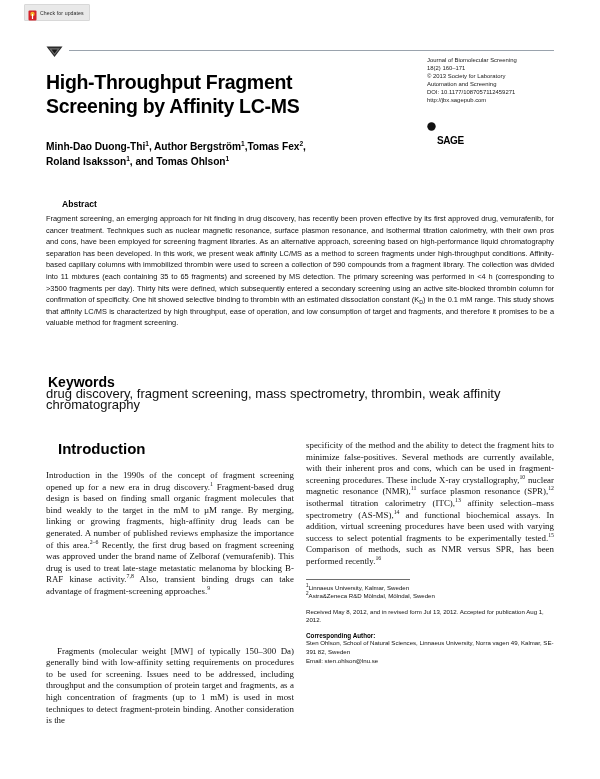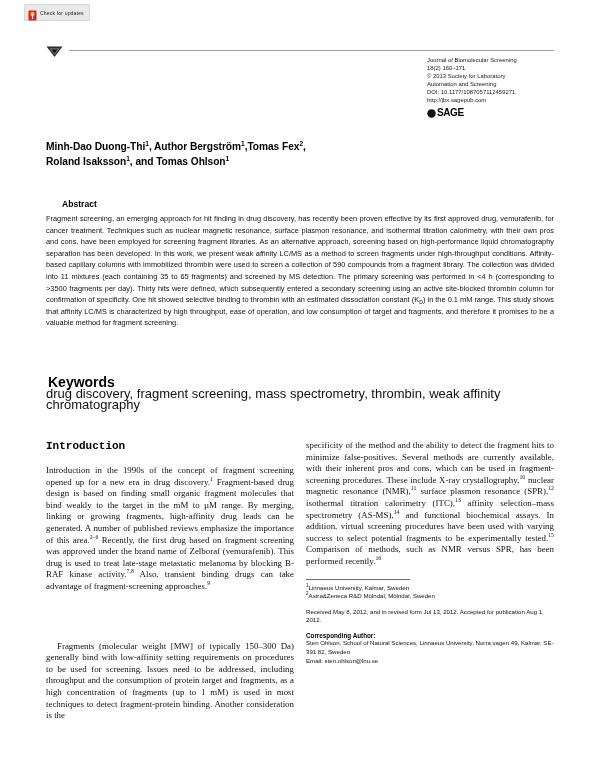--- a/index.html
+++ b/index.html
@@ -59,21 +59,21 @@
     color:#1a1a1a;
   }
   .journal-meta div{white-space:nowrap;}
   .sage-logo{
     margin-top:4px;
     display:flex;align-items:center;gap:1px;
   }
   .sage-mark{width:9px;height:9px;display:block;}
   .sage-word{
     font-family:"Liberation Sans", sans-serif;
-    font-weight:bold;font-size:10px;letter-spacing:-0.4px;color:#000;
+    font-weight:bold;font-size:10px;letter-spacing:-0.4px;color:#000;margin-top:28px;
   }
 
   
   .authors{
     position:absolute;left:46px;top:140px;width:420px;
     font-family:"Liberation Sans", sans-serif;
     font-weight:bold;font-size:10.2px;line-height:14.5px;
     color:#000;letter-spacing:-0.05px;
   }
   .authors sup{font-size:6.6px;vertical-align:super;line-height:0;}
@@ -105,23 +105,23 @@
   }
 
   
   .col-left{
     position:absolute;left:46px;top:440px;width:248px;
   }
   .col-right{
     position:absolute;left:306px;top:440px;width:248px;
   }
   .sec-head{
-    font-family:Liberation Mono, monospace;
-    font-weight:bold;font-size:11px;color:#000;
-    margin:0 0 13px 0;
+    font-family:Liberation Sans, sans-serif;
+    font-weight:bold;font-size:15px;color:#000;
+    margin:0 0 13px 12px;
   }
   .body-p{
     font-family:"Liberation Serif", serif;
     font-size:8.9px;line-height:11.6px;
     text-align:justify;
     margin:0;
     color:#111;
     hyphens:none;
   }
   .body-p + .body-p{text-indent:11px;margin-top:48px;}
@@ -164,20 +164,21 @@
     <span class="ornament">
       <svg viewBox="0 0 17 13" width="17" height="13">
         <path d="M0.5 1.5 L16.5 1.5 L8.5 12 Z" fill="#2b2b2b"></path>
         <path d="M3 3.2 L14 3.2 L8.5 10 Z" fill="#6f6f6f"></path>
         <path d="M5.5 4.4 L11.5 4.4 L8.5 8.4 Z" fill="#171717"></path>
       </svg>
     </span>
     <span class="ornament-rule"></span>
   </div>
 
+  <h1 class="title">High-Throughput Fragment Screening by Affinity LC-MS</h1>
 
   <div class="journal-meta">
     <div>Journal of Biomolecular Screening</div>
     <div>18(2) 160–171</div>
     <div>© 2013 Society for Laboratory</div>
     <div>Automation and Screening</div>
     <div>DOI: 10.1177/1087057112459271</div>
     <div>http://jbx.sagepub.com</div>
     <div class="sage-logo">
       <span class="sage-mark">

